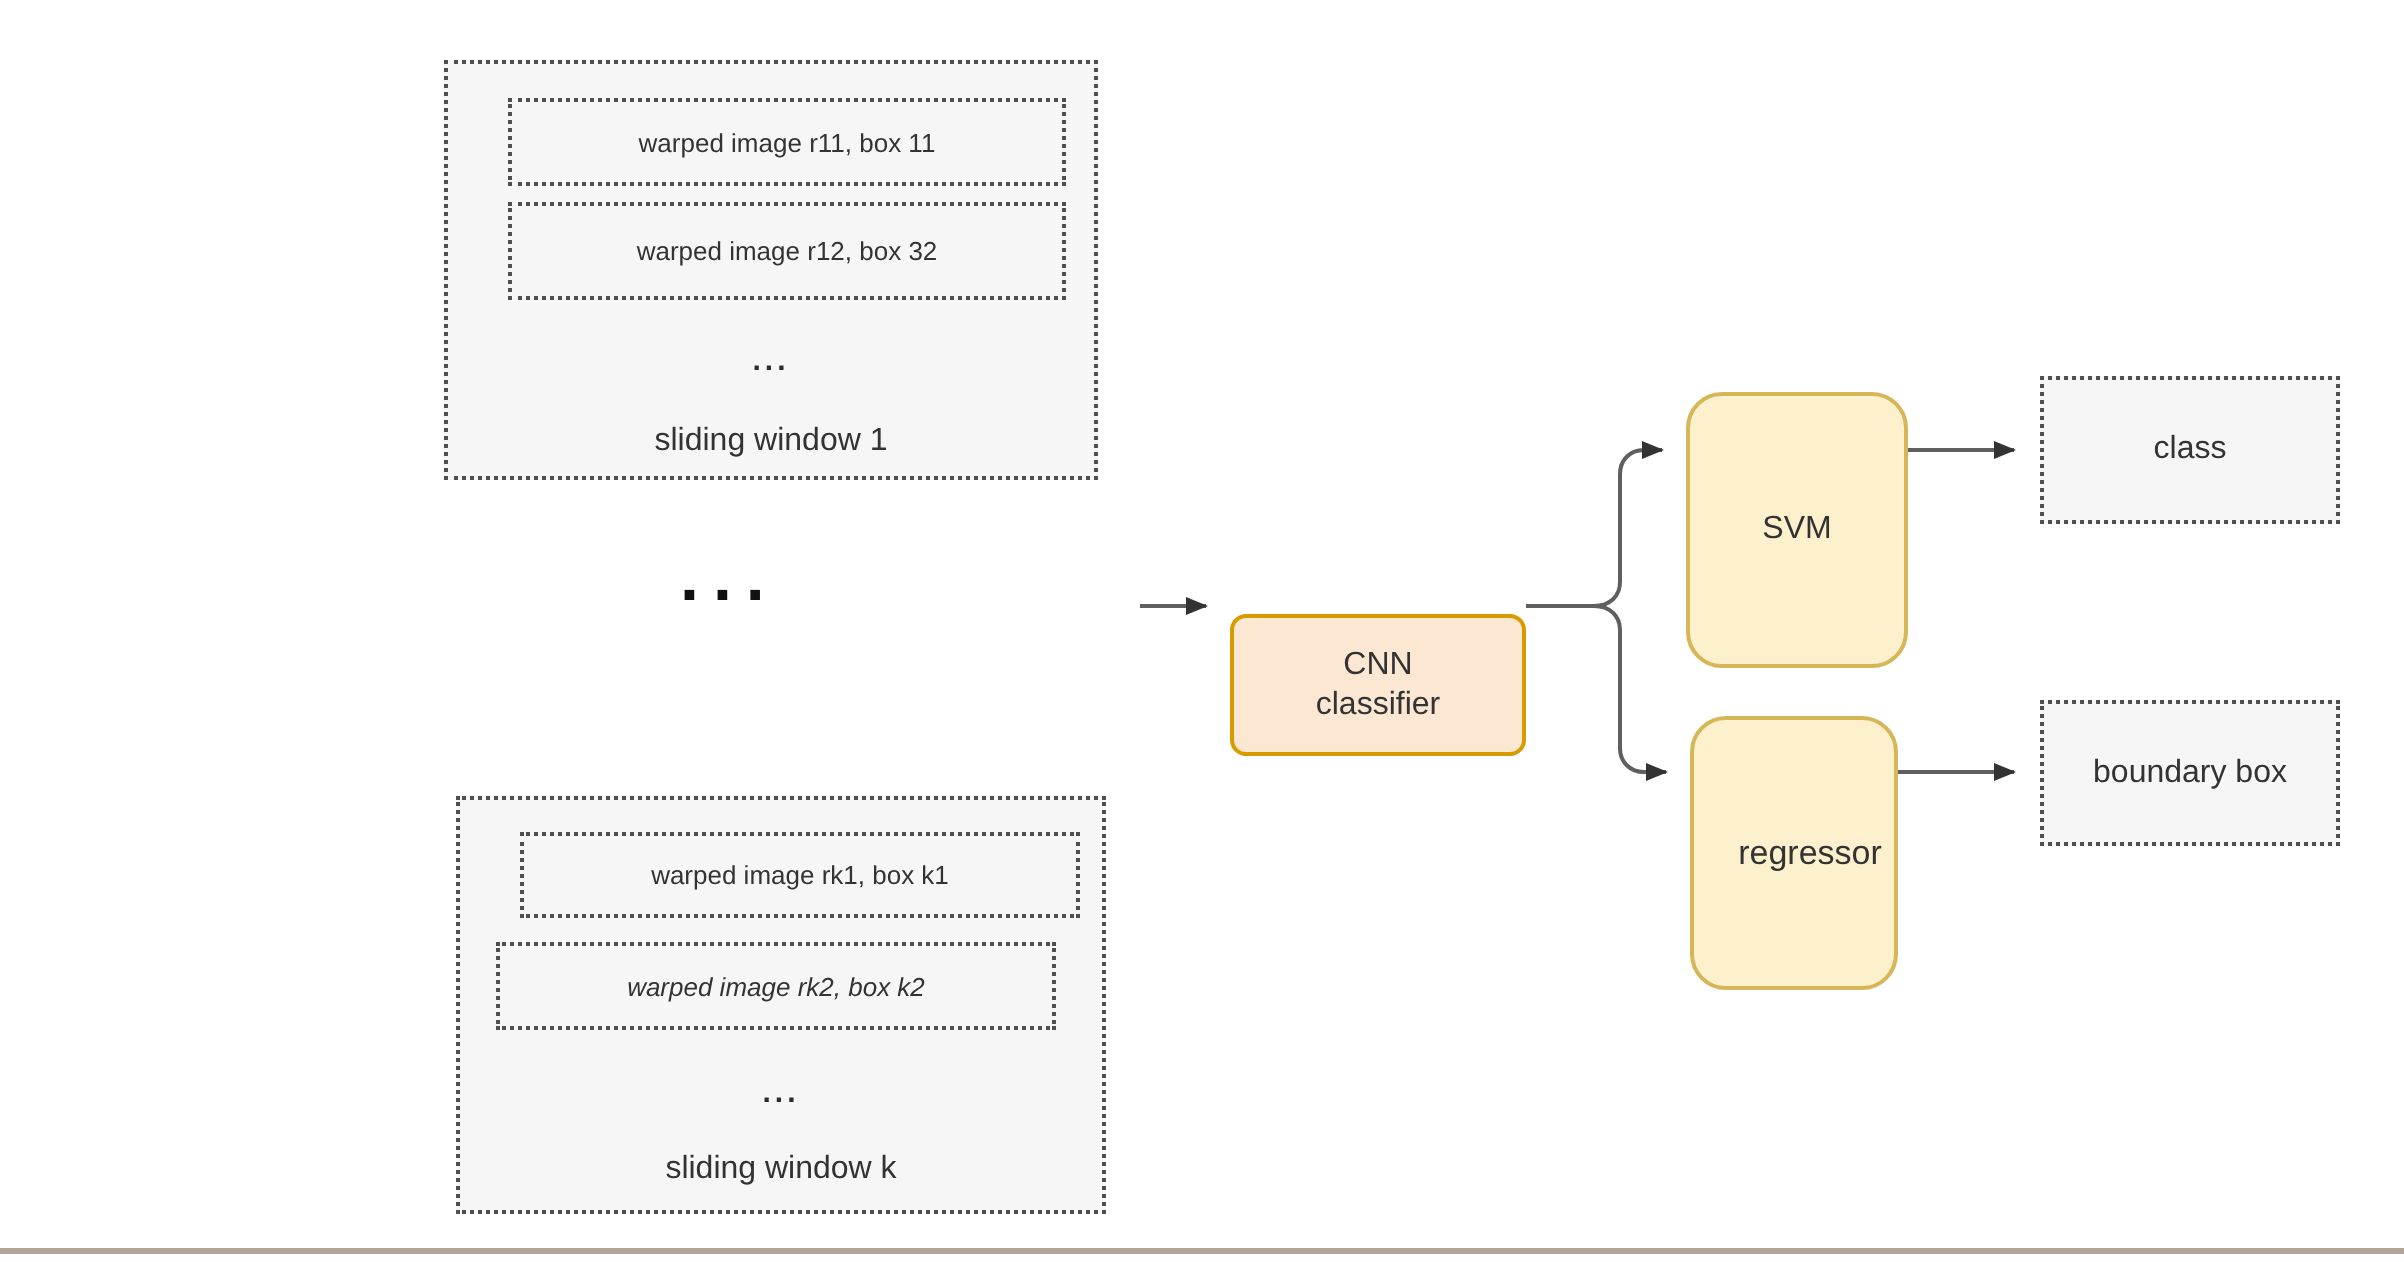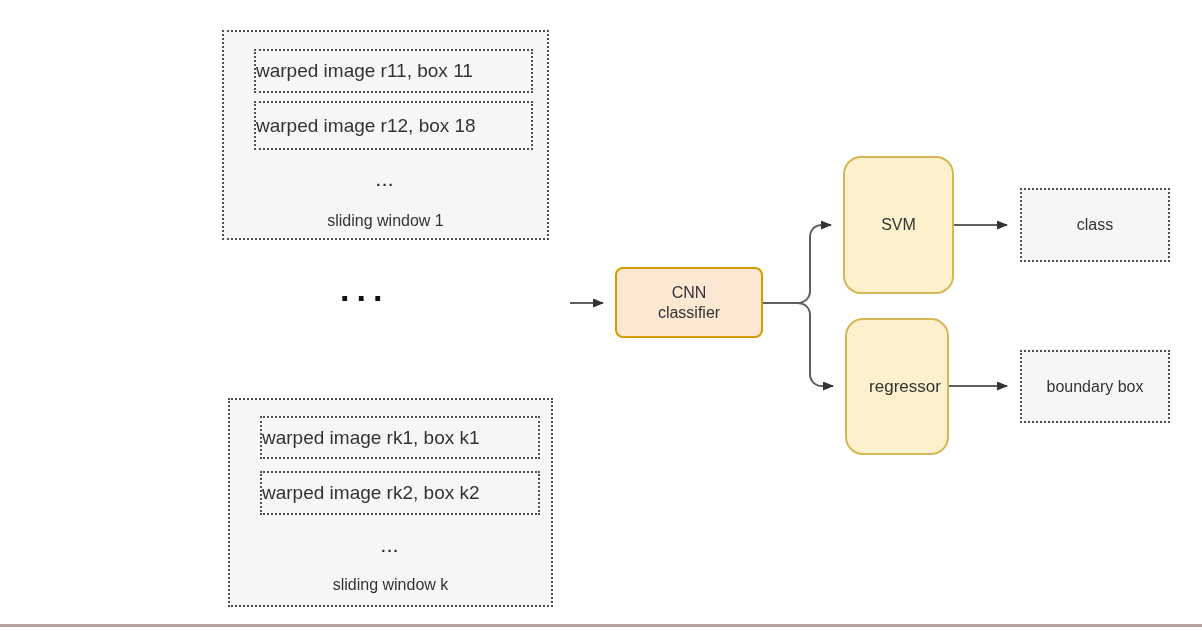--- a/index.html
+++ b/index.html
@@ -23,37 +23,37 @@
     position:absolute;
     background:var(--dashed_fill,#f6f6f6);
     border:2px dotted var(--dashed_border,#4f4f4f);
     box-sizing:border-box;
   }
   .inner-item{
     position:absolute;
     background:var(--dashed_fill,#f6f6f6);
     border:2px dotted var(--dashed_border,#4f4f4f);
     box-sizing:border-box;
-    display:flex;align-items:center;justify-content:flex-start;
-    font-size:19px;
+    display:flex;align-items:center;justify-content:center;
+    font-size:13px;
   }
   .inner-ellipsis{
     position:absolute;left:0;right:0;text-align:center;
     font-weight:bold;font-size:15px;letter-spacing:2px;color:#2b2b2b;
   }
   .container-label{
     position:absolute;left:0;right:0;text-align:center;
     font-size:16px;
   }
 
   
   .node{
     position:absolute;box-sizing:border-box;
     display:flex;flex-direction:column;align-items:center;justify-content:center;
-    font-size:16px;line-height:1.25;text-align:center;
+    font-size:16px;line-height:1.25;text-align:center;margin-top:40px;
   }
   .node-orange{
     background:var(--cnn_fill,#fce8d2);
     border:2px solid var(--cnn_border,#d79b00);
     border-radius:8px;
   }
   .node-yellow{
     background:var(--yellow_fill,#fdf0cd);
     border:2px solid var(--yellow_border,#d6b656);
     border-radius:18px;
@@ -63,21 +63,21 @@
   .image-box{left:58px;top:265px;width:131px;height:72px;}
 
   .sw1{left:222px;top:30px;width:327px;height:210px;}
   .sw1 .item1{left:30px;top:17px;width:279px;height:44px;}
   .sw1 .item2{left:30px;top:69px;width:279px;height:49px;}
   .sw1 .ellipsis{top:140px;}
   .sw1 .label{top:180px;}
 
   .swk{left:228px;top:398px;width:325px;height:209px;}
   .swk .item1{left:30px;top:16px;width:280px;height:43px;}
-  .swk .item2{left:30px;top:71px;width:280px;height:44px;}
+  .swk .item2{left:18px;top:71px;width:280px;height:44px;font-style:italic;}
   .swk .ellipsis{top:138px;}
   .swk .label{top:176px;}
 
   .mid-dots{
     position:absolute;left:340px;top:272px;width:60px;height:40px;
     font-size:34px;font-weight:bold;letter-spacing:7px;color:#111;
     line-height:1;text-align:left;
   }
 
   .cnn{left:615px;top:267px;width:148px;height:71px;}
@@ -97,21 +97,21 @@
 <body>
 
 <div class="stage">
 
 
   <div class="container-box sw1">
     <div class="inner-item item1">
       <span>warped image r11, box 11</span>
     </div>
     <div class="inner-item item2">
-      <span>warped image r12, box 18</span>
+      <span>warped image r12, box 32</span>
     </div>
     <div class="inner-ellipsis ellipsis">...</div>
     <div class="container-label label">sliding window 1</div>
   </div>
 
   <div class="mid-dots">...</div>
 
   <div class="container-box swk">
     <div class="inner-item item1">
       <span>warped image rk1, box k1</span>

